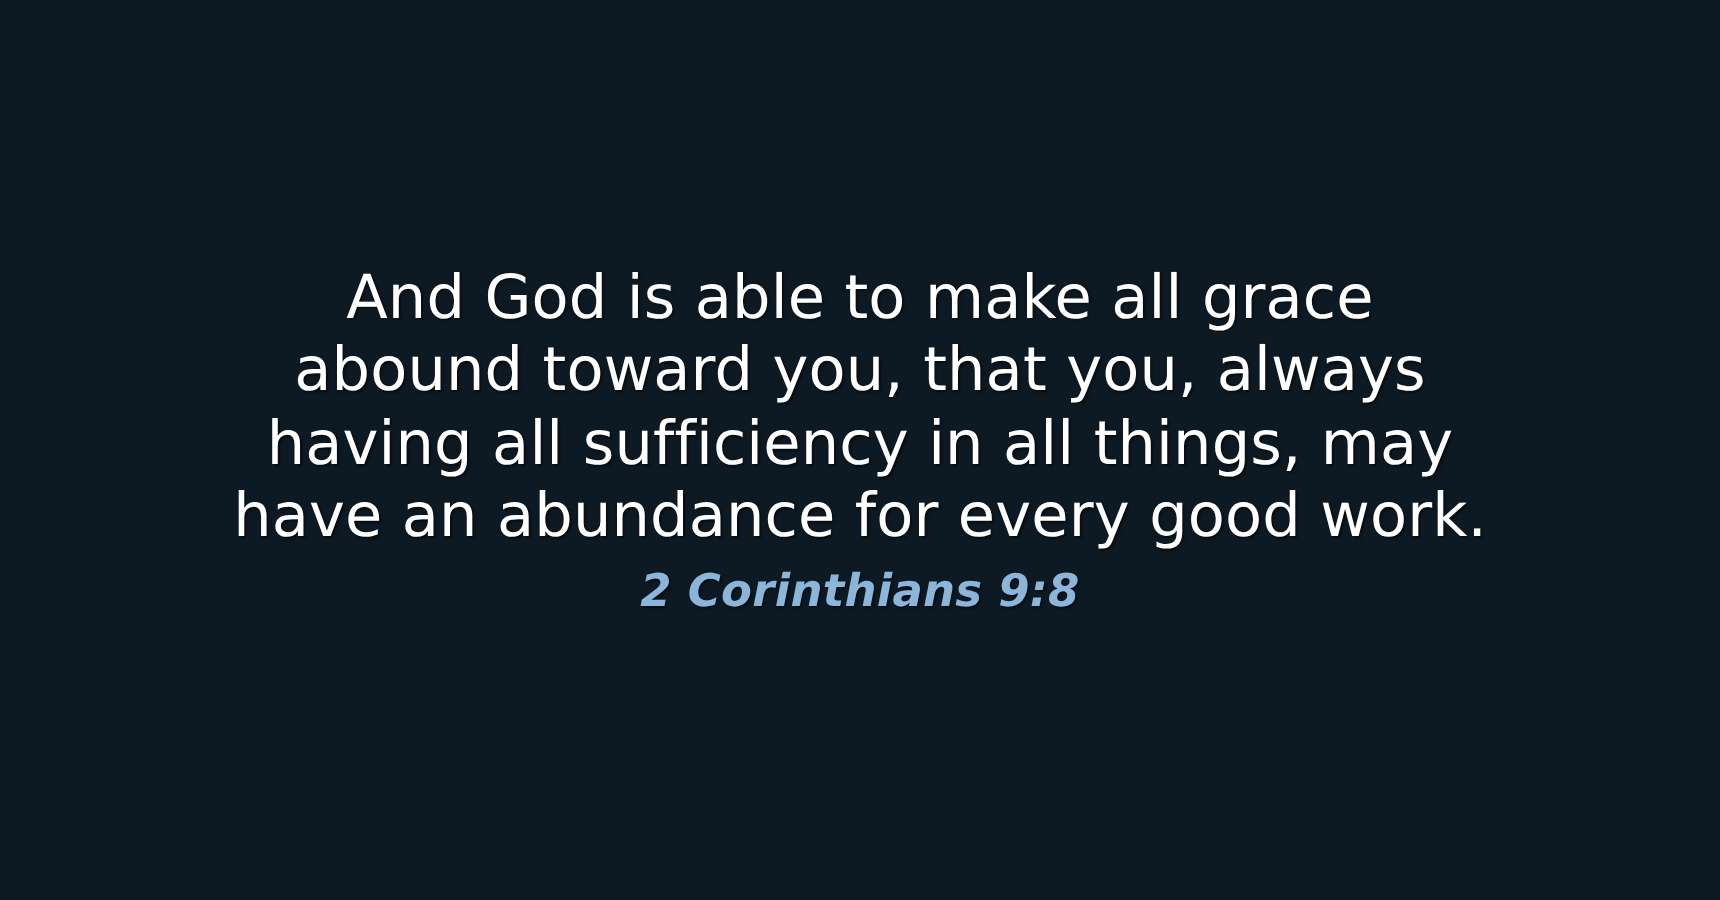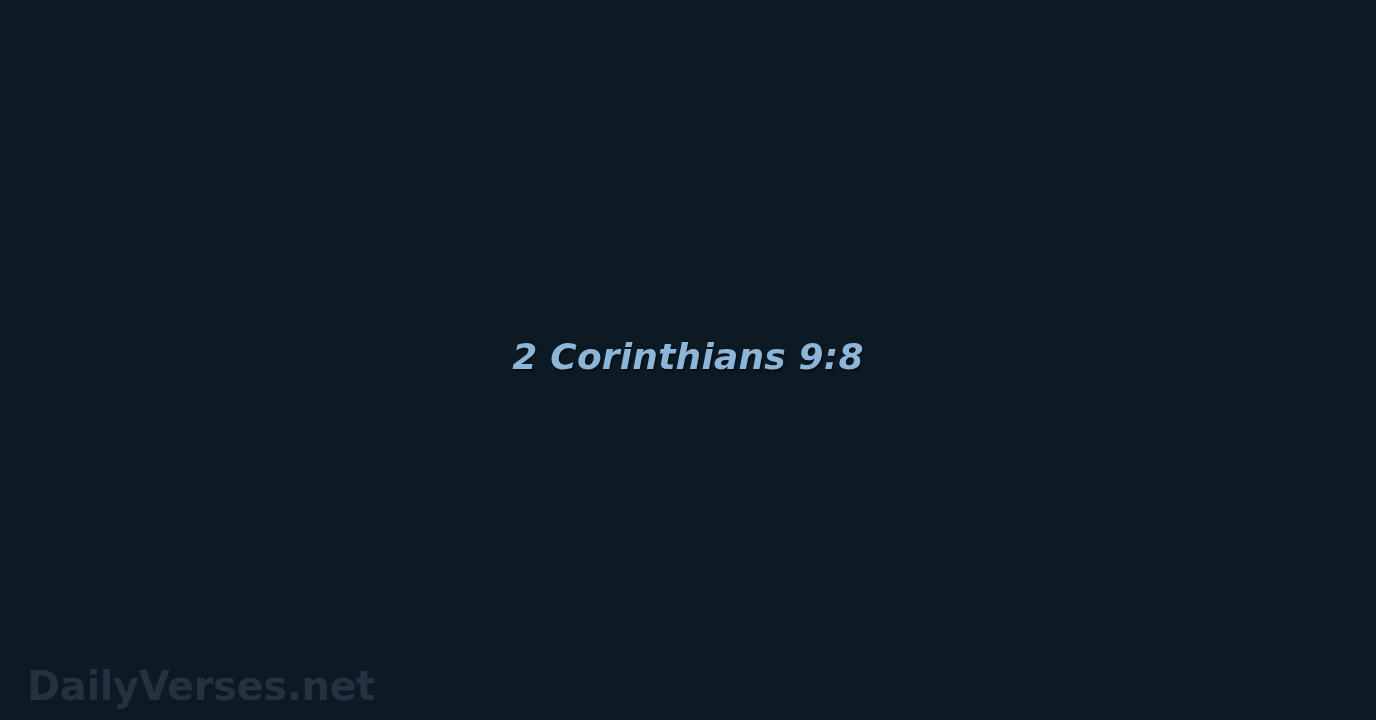--- a/index.html
+++ b/index.html
@@ -78,20 +78,23 @@
     user-select: none;
   }
 </style>
 </head>
 <body>
 
 <div id="verse-card">
 
   <div id="verse-block">
 
+    <div id="verse-text">And God is able to make all grace
+abound toward you, that you, always
+having all sufficiency in all things, may
+have an abundance for every good work.</div>
 
     <div id="verse-reference">2 Corinthians 9:8</div>
 
   </div>
 
-  <div id="watermark">DailyVerses.net</div>
 
 </div>
 
 </body></html>

